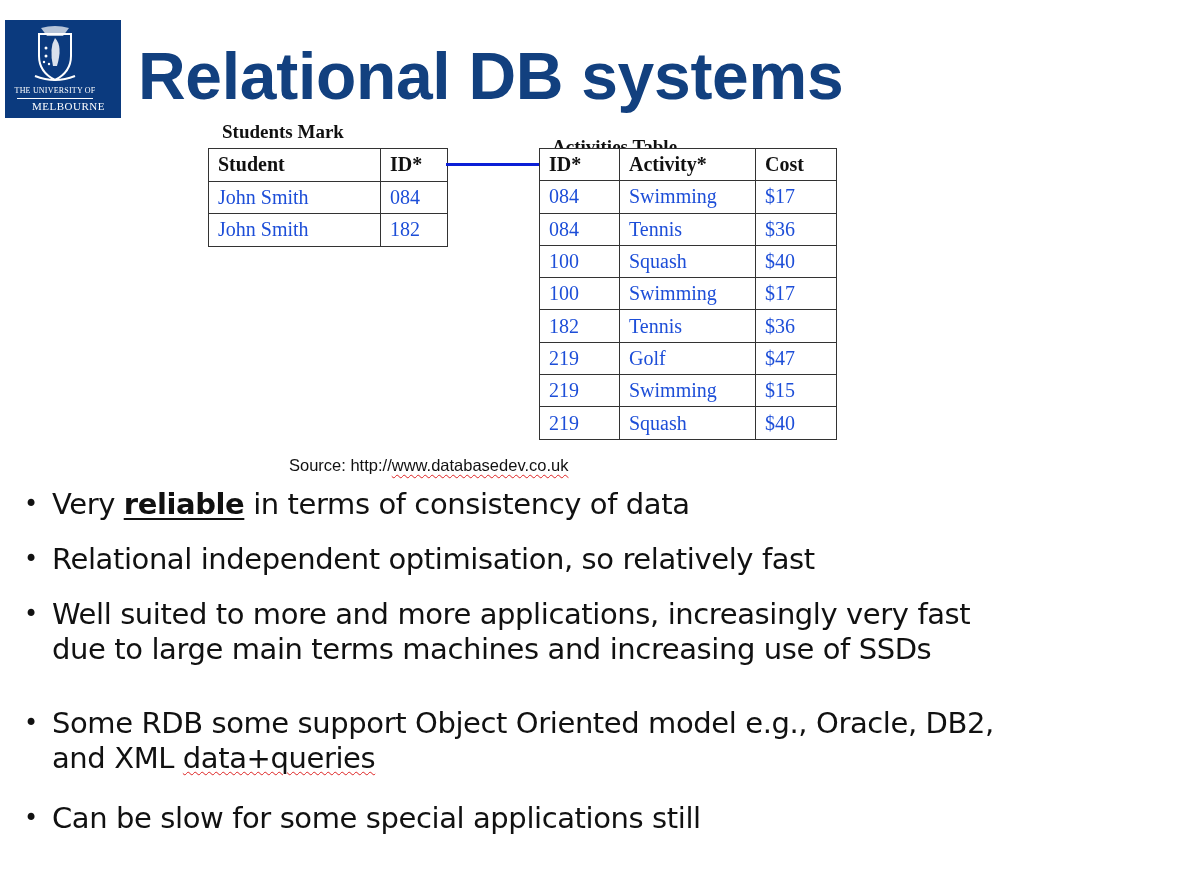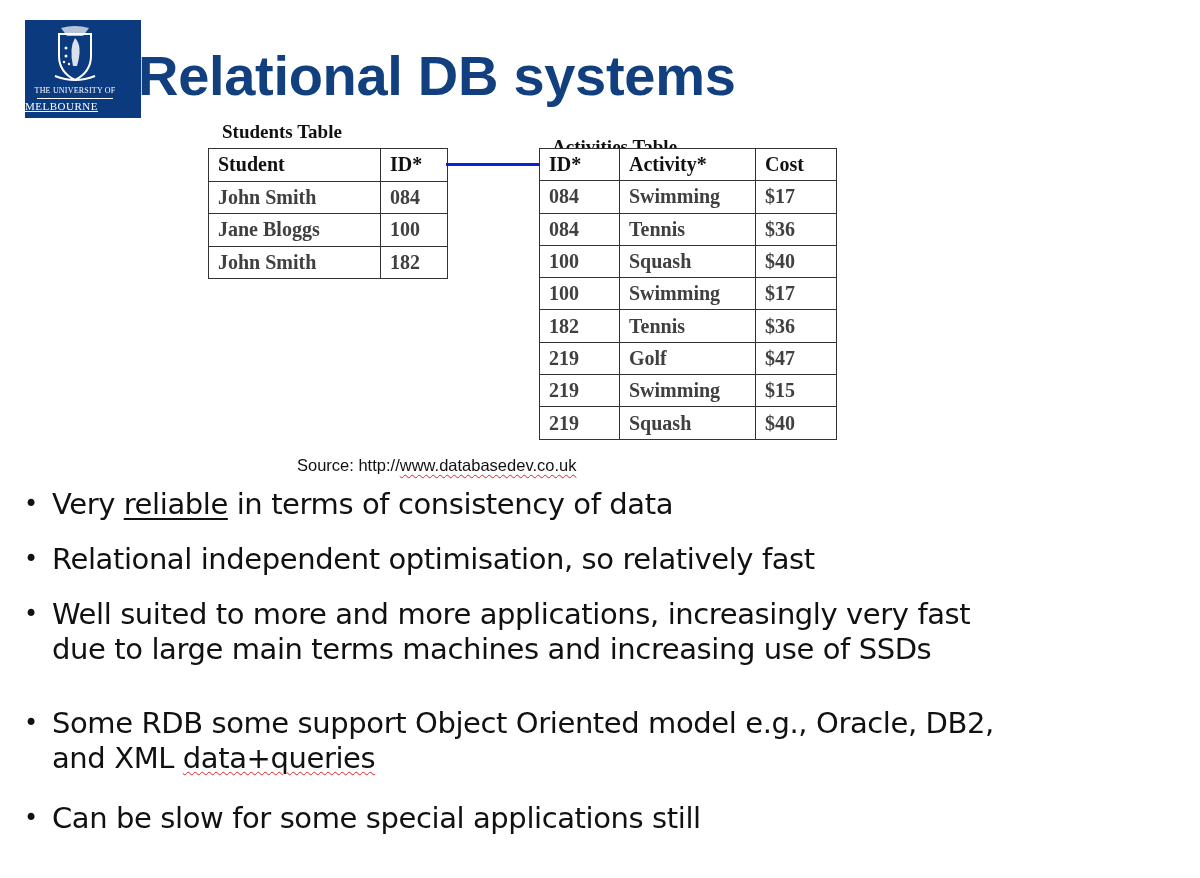--- a/index.html
+++ b/index.html
@@ -1,49 +1,49 @@
 <!DOCTYPE html>
 <html><head>
 <meta charset="utf-8">
 <style>
   html, body { margin:0; padding:0; background:#ffffff; }
   body { width:1200px; height:878px; position:relative; overflow:hidden; font-family:"Liberation Sans", sans-serif; }
 
-  .logo { position:absolute; left:5px; top:20px; width:116px; height:98px; background:#0b3a7e;margin-left:20px; }
+  .logo { position:absolute; left:5px; top:20px; width:116px; height:98px; background:#0b3a7e; }
   .logo svg { position:absolute; left:28px; top:6px; }
   .logo .l1 { position:absolute; left:0; width:100px; top:66px; text-align:center; color:#fff; font-family:"Liberation Serif", serif; font-size:8px; letter-spacing:0.2px; }
   .logo .rule { position:absolute; left:12px; width:76px; top:78px; height:1px; background:#fff; }
-  .logo .l2 { position:absolute; left:0; width:100px; top:80px; text-align:left; color:#fff; font-family:"Liberation Serif", serif; font-size:11px; letter-spacing:0.5px;text-decoration:underline; }
+  .logo .l2 { position:absolute; left:0; width:100px; top:80px; text-align:right; color:#fff; font-family:"Liberation Serif", serif; font-size:11px; letter-spacing:0.5px; }
 
-  .title { position:absolute; left:138px; top:46px; font-size:56px; font-weight:bold; color:#12407f; letter-spacing:-0.3px; white-space:nowrap; line-height:60px; }
+  .title { position:absolute; left:138px; top:46px; font-size:66px; font-weight:bold; color:#12407f; letter-spacing:-0.3px; white-space:nowrap; line-height:60px; }
 
   .tcap { position:absolute; font-family:"Liberation Serif", serif; font-weight:bold; font-size:19px; color:#111; white-space:nowrap; }
   table.db { position:absolute; border-collapse:collapse; font-family:"Liberation Serif", serif; font-size:20px; color:#222; background:#fff; }
   table.db td, table.db th { border:1.5px solid #333; padding:0 0 0 9px; text-align:left; white-space:nowrap; }
   table.db th { font-weight:bold; color:#111; }
-  table.db td { color:#404040;font-weight:bold; }
+  table.db td { color:#1d4ed8; }
 
   #students { left:208px; top:148px; width:240px; }
   #students tr { height:32.5px;margin-top:18px; }
   #students .c1 { width:162px; }
   #activities { left:539px; top:148px; width:298px; }
   #activities tr { height:32.3px; }
   #activities .c1 { width:70px; }
   #activities .c2 { width:126px; }
 
   .connector { position:absolute; left:446px; top:163px; width:94px; height:3px; background:#0b1fd6; }
 
-  .source { position:absolute; left:289px; top:456px; font-size:16.5px; color:#111; white-space:nowrap;margin-left:8px; }
+  .source { position:absolute; left:289px; top:456px; font-size:16.5px; color:#111; white-space:nowrap; }
   .squiggle { text-decoration: underline wavy #d22; text-decoration-thickness:1px; text-underline-offset:3px; }
 
   .bullets { position:absolute; left:24px; top:482px; width:1180px; font-family:"DejaVu Sans", sans-serif; font-size:29px; color:#111; }
   .bullet { position:absolute; left:0; white-space:nowrap; line-height:35px; }
   .bullet .dot { position:absolute; left:0; top:0; font-size:24px; }
   .bullet .txt { position:absolute; left:28px; top:0; letter-spacing:-0.4px; }
-  .strong-u { font-weight:normal; text-decoration:underline; text-underline-offset:4px; }
+  .strong-u { font-weight:bold; text-decoration:underline; text-underline-offset:4px; }
 </style>
 </head>
 <body>
 
 <div class="logo">
   <svg width="44" height="58" viewBox="0 0 44 58">
     <path d="M6 8 L38 8 L38 30 Q38 46 22 54 Q6 46 6 30 Z" fill="none" stroke="#fff" stroke-width="2"></path>
     <path d="M22 12 Q30 20 24 40 L20 40 Q16 22 22 12 Z" fill="#fff" opacity="0.85"></path>
     <circle cx="13" cy="22" r="1.5" fill="#fff"></circle>
       <circle cx="13" cy="30" r="1.5" fill="#fff"></circle>
@@ -52,34 +52,30 @@
     <path d="M2 50 Q22 58 42 50" fill="none" stroke="#fff" stroke-width="2"></path>
     <path d="M8 2 Q22 -2 36 2 L30 10 L14 10 Z" fill="#fff" opacity="0.7"></path>
   </svg>
   <div class="l1">THE UNIVERSITY OF</div>
   <div class="rule"></div>
   <div class="l2">MELBOURNE</div>
 </div>
 
 <div class="title">Relational DB systems</div>
 
-<div class="tcap" style="left:222px; top:121px;">Students Table</div>
+<div class="tcap" style="left:222px; top:121px;">Students Mark</div>
 <table class="db" id="students">
   <tbody>
       <tr>
     <th class="c1">Student</th>
     <th>ID*</th>
   </tr>
   <tr>
     <td>John Smith</td>
     <td>084</td>
-  </tr>
-  <tr>
-    <td>Jane Bloggs</td>
-    <td>100</td>
   </tr>
   <tr>
     <td>John Smith</td>
     <td>182</td>
   </tr>
 </tbody>
   </table>
 
 <div class="connector"></div>
 

